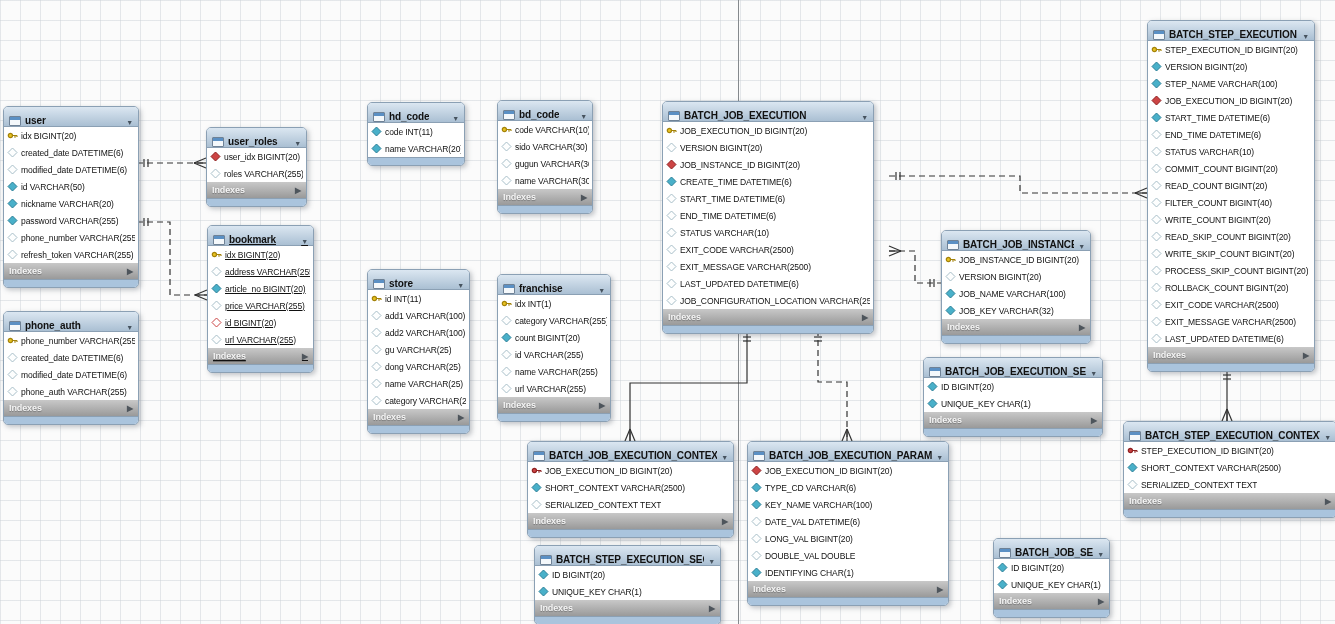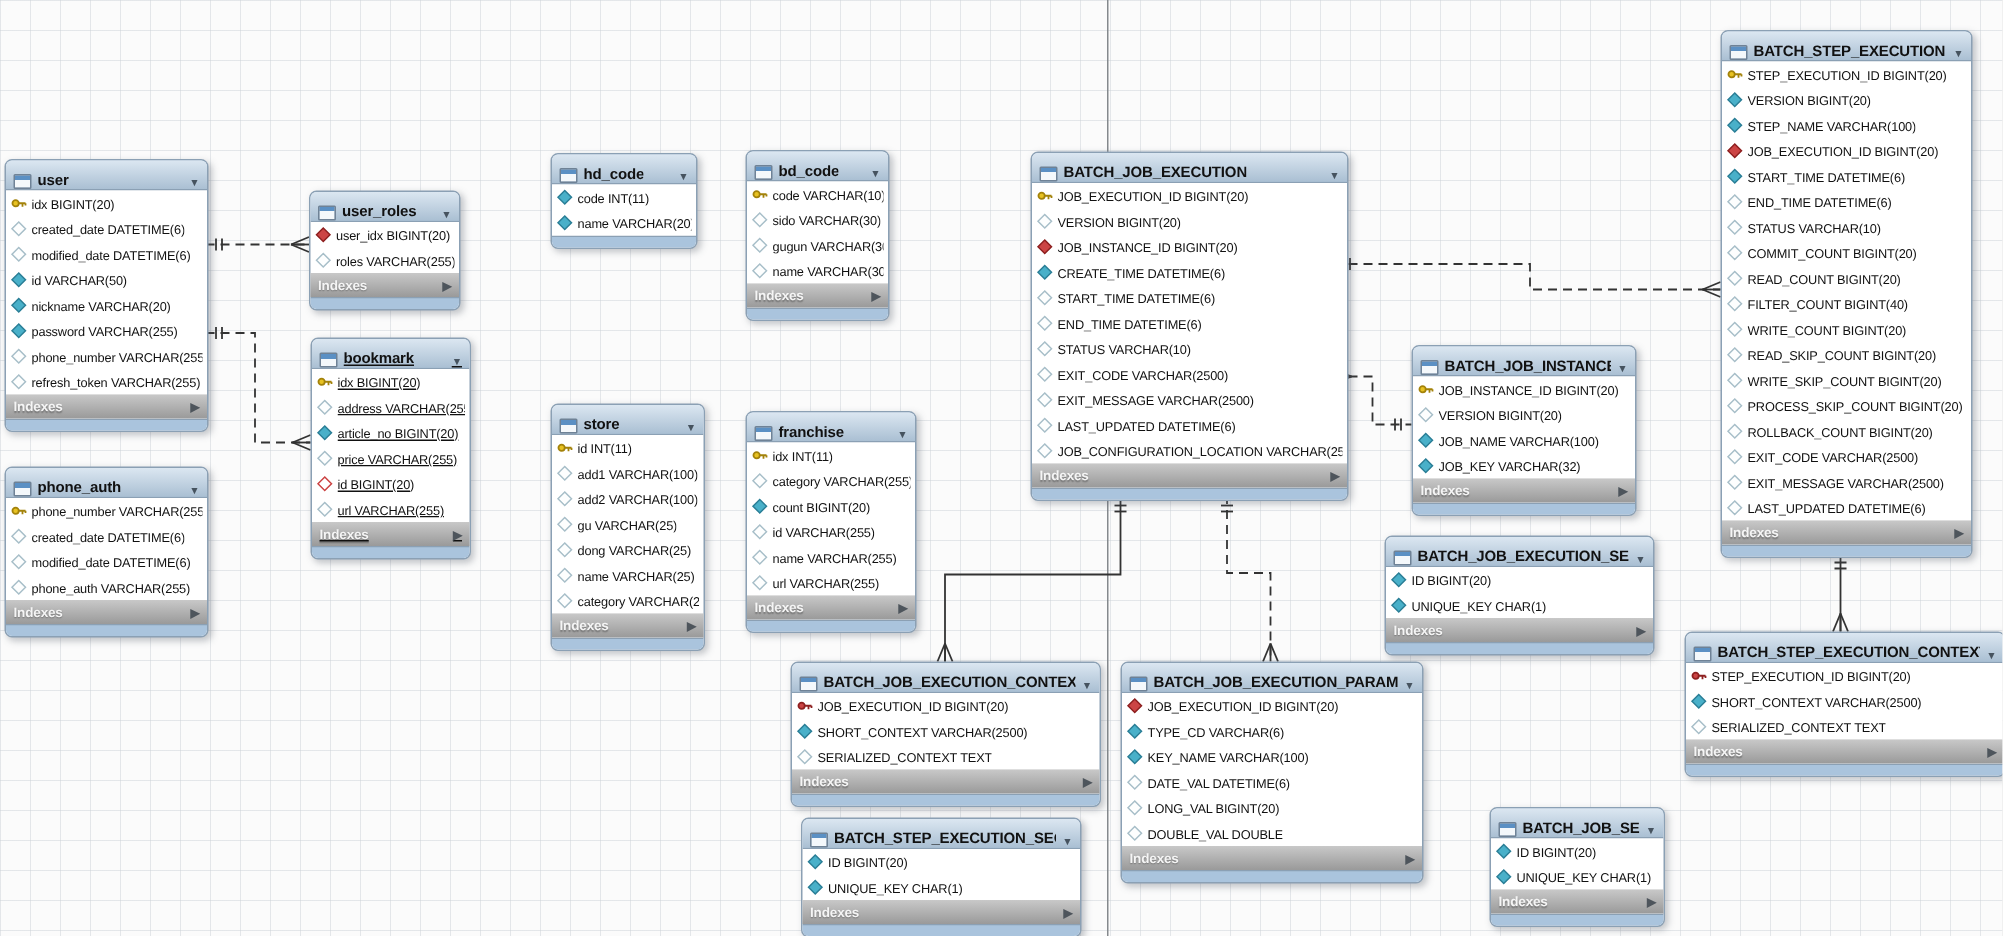--- a/index.html
+++ b/index.html
@@ -395,21 +395,21 @@
       <div class="hdr">
         <span class="tbl-icon"></span>
         <span class="ttl">franchise</span>
         <span class="tri">▼</span>
       </div>
       <div class="row">
         <svg width="11" height="11" viewBox="0 0 11 11">
           <circle cx="3.4" cy="5.5" r="2.1" fill="#e8c222" stroke="#a3820a" stroke-width="1.2"></circle>
           <path d="M5.5 5.5 H10 M8 5.5 V7.8 M10 5.5 V7" fill="none" stroke="#a3820a" stroke-width="1.2"></path>
         </svg>
-        <span class="ctext">idx INT(11)</span>
+        <span class="ctext">idx INT(1)</span>
       </div>
       <div class="row">
         <svg width="11" height="11" viewBox="0 0 11 11">
           <polygon points="5.5,1 10,5.5 5.5,10 1,5.5" fill="#fdfefe" stroke="#a8bfc9" stroke-width="1"></polygon>
         </svg>
         <span class="ctext">category VARCHAR(255)</span>
       </div>
       <div class="row">
         <svg width="11" height="11" viewBox="0 0 11 11">
           <polygon points="5.5,1 10,5.5 5.5,10 1,5.5" fill="#49b0c9" stroke="#2b7f97" stroke-width="1"></polygon>
@@ -433,21 +433,21 @@
           <polygon points="5.5,1 10,5.5 5.5,10 1,5.5" fill="#fdfefe" stroke="#a8bfc9" stroke-width="1"></polygon>
         </svg>
         <span class="ctext">url VARCHAR(255)</span>
       </div>
       <div class="idx">
         <span>Indexes</span>
         <span class="arr">▶</span>
       </div>
       <div class="ftr"></div>
     </div>
-    <div class="tbl" style="left: 687px; top: 101px; width: 210px;">
+    <div class="tbl" style="left: 662px; top: 101px; width: 210px;">
       <div class="hdr">
         <span class="tbl-icon"></span>
         <span class="ttl">BATCH_JOB_EXECUTION</span>
         <span class="tri">▼</span>
       </div>
       <div class="row">
         <svg width="11" height="11" viewBox="0 0 11 11">
           <circle cx="3.4" cy="5.5" r="2.1" fill="#e8c222" stroke="#a3820a" stroke-width="1.2"></circle>
           <path d="M5.5 5.5 H10 M8 5.5 V7.8 M10 5.5 V7" fill="none" stroke="#a3820a" stroke-width="1.2"></path>
         </svg>
@@ -821,20 +821,26 @@
         <svg width="11" height="11" viewBox="0 0 11 11">
           <polygon points="5.5,1 10,5.5 5.5,10 1,5.5" fill="#fdfefe" stroke="#a8bfc9" stroke-width="1"></polygon>
         </svg>
         <span class="ctext">LONG_VAL BIGINT(20)</span>
       </div>
       <div class="row">
         <svg width="11" height="11" viewBox="0 0 11 11">
           <polygon points="5.5,1 10,5.5 5.5,10 1,5.5" fill="#fdfefe" stroke="#a8bfc9" stroke-width="1"></polygon>
         </svg>
         <span class="ctext">DOUBLE_VAL DOUBLE</span>
+      </div>
+      <div class="row">
+        <svg width="11" height="11" viewBox="0 0 11 11">
+          <polygon points="5.5,1 10,5.5 5.5,10 1,5.5" fill="#49b0c9" stroke="#2b7f97" stroke-width="1"></polygon>
+        </svg>
+        <span class="ctext">IDENTIFYING CHAR(1)</span>
       </div>
       <div class="idx">
         <span>Indexes</span>
         <span class="arr">▶</span>
       </div>
       <div class="ftr"></div>
     </div>
     <div class="tbl" style="left: 993px; top: 538px; width: 115px;">
       <div class="hdr">
         <span class="tbl-icon"></span>

